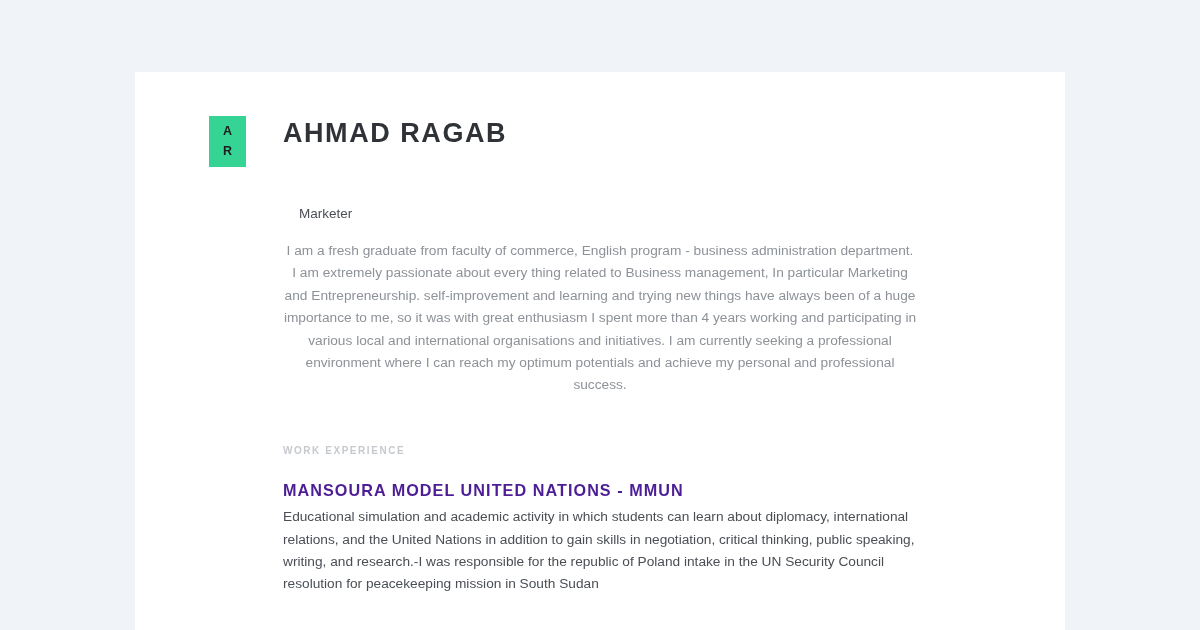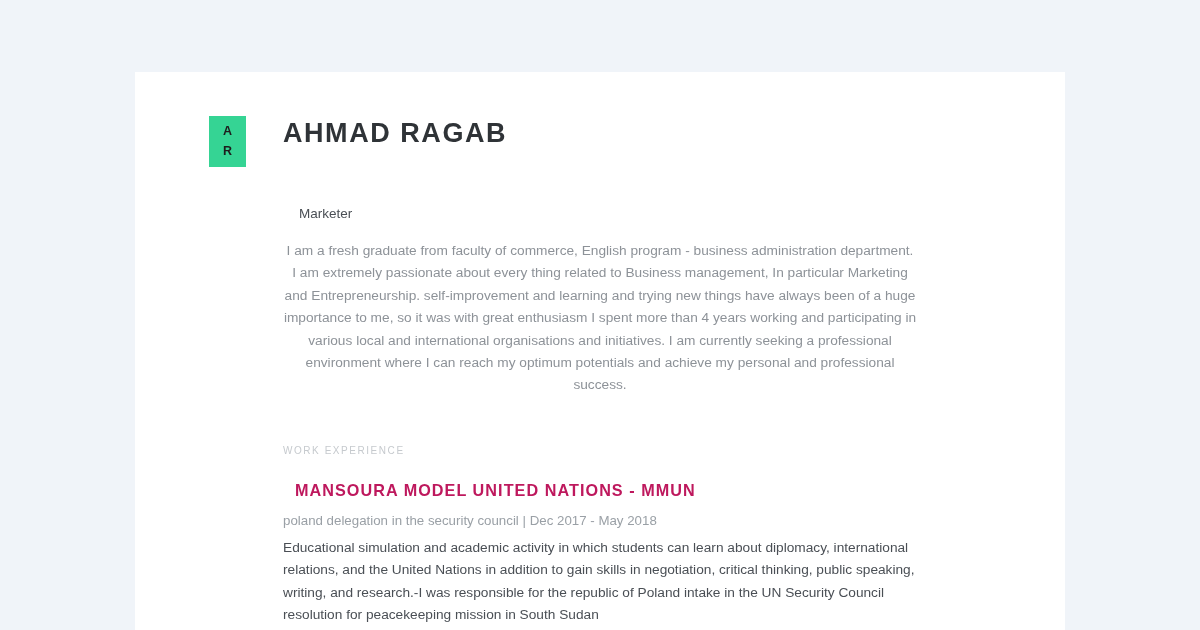--- a/index.html
+++ b/index.html
@@ -103,36 +103,36 @@
     line-height: 22.4px;
     color: #8d9298;
     max-width: 634px;
     text-align: center;
   }
 
   
   .section-label {
     margin: 48px 0 0 0;
     font-size: 10px;
-    font-weight: normal;
+    font-weight: bold;
     letter-spacing: 1.55px;
     color: #c6cace;
     text-transform: uppercase;
   }
 
   .entry {
     margin-top: 25px;
   }
 
   .entry-title {
-    margin: 12px;
+    margin: 0;
     font-size: 16.2px;
     font-weight: bold;
     letter-spacing: 1.05px;
-    color: #be185d;
+    color: #4c1d95;
     line-height: 1.2;
   }
 
   .entry-meta {
     margin: 11px 0 0 0;
     font-size: 13.3px;
     color: #9aa0a6;
     line-height: 1.4;
   }
 
@@ -171,21 +171,20 @@
 
       <p class="summary-text">I am a fresh graduate from faculty of commerce, English program - business administration department. I am extremely passionate about every thing related to Business management, In particular Marketing and Entrepreneurship. self-improvement and learning and trying new things have always been of a huge importance to me, so it was with great enthusiasm I spent more than 4 years working and participating in various local and international organisations and initiatives. I am currently seeking a professional environment where I can reach my optimum potentials and achieve my personal and professional success.</p>
 
       <div>
 
         <p class="section-label">WORK EXPERIENCE</p>
 
         <div class="entry">
           <h2 class="entry-title">MANSOURA MODEL UNITED NATIONS - MMUN</h2>
 
-          <p class="entry-meta">poland delegation in the security council | Dec 2017 - May 2018</p>
 
           <p class="entry-description">Educational simulation and academic activity in which students can learn about diplomacy, international relations, and the United Nations in addition to gain skills in negotiation, critical thinking, public speaking, writing, and research.-I was responsible for the republic of Poland intake in the UN Security Council resolution for peacekeeping mission in South Sudan</p>
         </div>
 
       </div>
 
     </div>
 
   </div>
 

